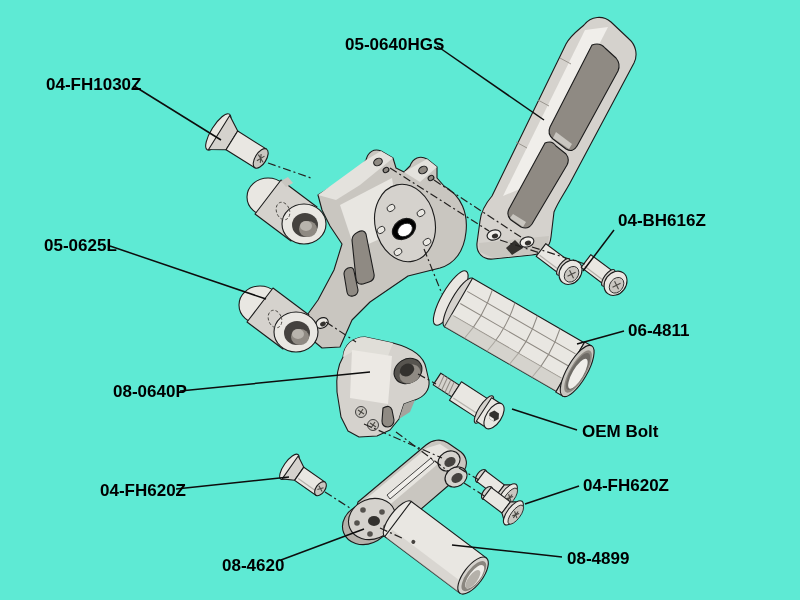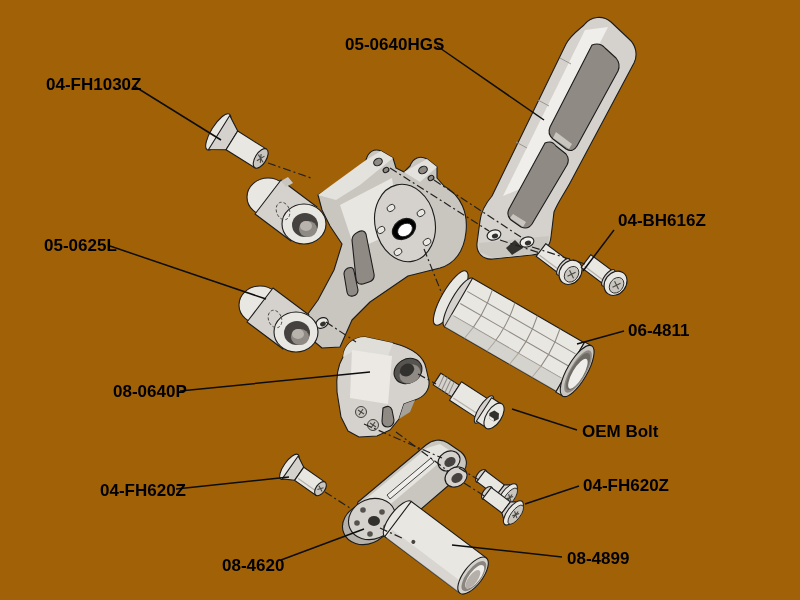--- a/index.html
+++ b/index.html
@@ -1,16 +1,16 @@
 <!DOCTYPE html>
 <html><head>
 <meta charset="utf-8">
 <style>
   html,body{margin:0;padding:0;background:#ffffff;}
-  #stage{width:800px;height:600px;background:#a16207;position:relative;overflow:hidden;}
+  #stage{width:800px;height:600px;background:#5eead4;position:relative;overflow:hidden;}
   svg{display:block;}
   .ol{stroke:#1c1c1c;stroke-width:1.1;stroke-linejoin:round;stroke-linecap:round;}
   .thin{stroke:#1c1c1c;stroke-width:0.8;}
   .f-light{fill:#e9e7e2;}
   .f-lighter{fill:#f0eeea;}
   .f-mid{fill:#d5d2cd;}
   .f-mid2{fill:#c9c6c0;}
   .f-shade{fill:#a5a29c;}
   .f-dark{fill:#8f8a83;}
   .f-hole{fill:#45423f;}

